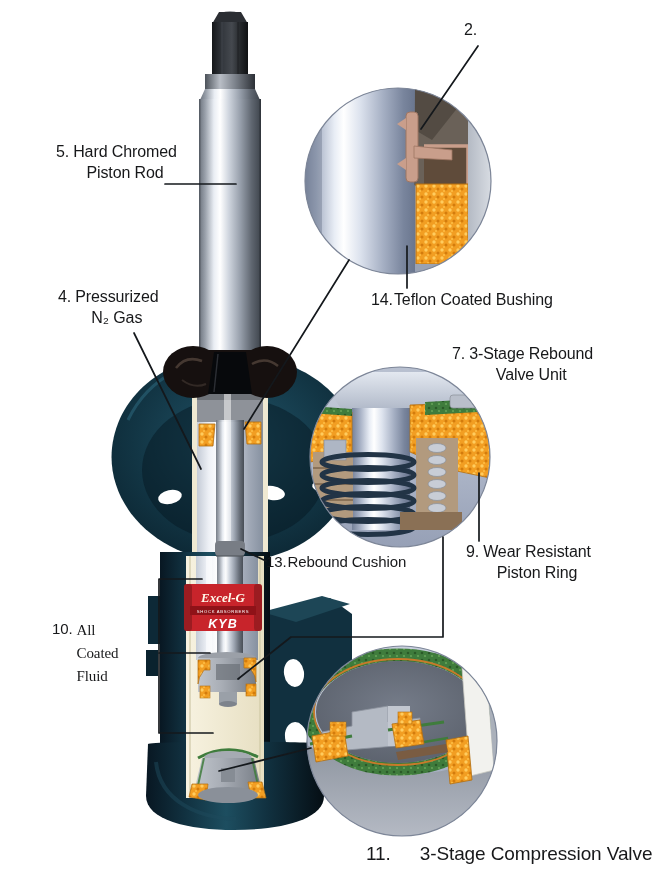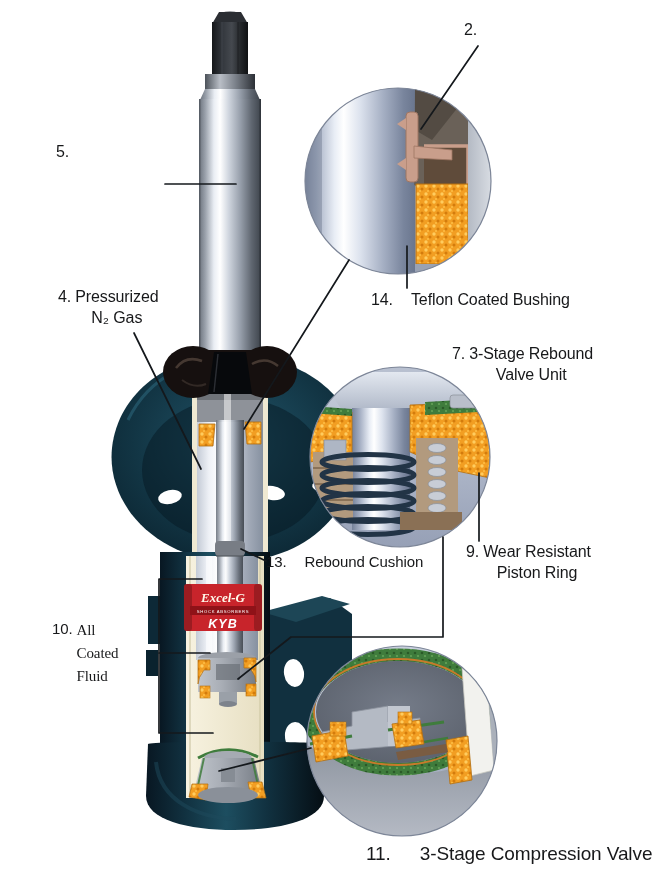--- a/index.html
+++ b/index.html
@@ -4,21 +4,21 @@
 <style>
   html,body{margin:0;padding:0;background:#ffffff;}
   .stage{position:relative;width:660px;height:880px;background:#fff;overflow:hidden;
          font-family:"Liberation Sans",sans-serif;}
   .stage svg{position:absolute;left:0;top:0;}
   .callout{position:absolute;display:flex;gap:4px;color:#17181a;font-size:16px;
            line-height:1.32;letter-spacing:-0.1px;}
   .callout .num{flex:0 0 auto;}
   .callout .txt{display:flex;flex-direction:column;white-space:nowrap;}
   .center .txt{align-items:center;text-align:center;}
-  .tight{gap:18px;justify-content:center;}
+  .tight{gap:1px;justify-content:center;}
   .fs17{font-size:15px;}
   .fs19{font-size:19px;}
   .loose .txt{line-height:1.52;font-family:Liberation Serif, serif;}
   .excel{font-family:"Liberation Serif",serif;font-style:italic;font-weight:700;
          font-size:13px;fill:#fff8ea;}
   .shock{font-family:"Liberation Sans",sans-serif;font-size:4.2px;fill:#ffffff;letter-spacing:.7px;}
   .kyb{font-family:"Liberation Sans",sans-serif;font-style:italic;font-weight:800;
        font-size:12.5px;fill:#ffffff;letter-spacing:1px;}
 </style>
 </head>
@@ -337,20 +337,24 @@
     <line x1="159" y1="653" x2="210" y2="653"></line>
   </g>
 </svg>
 
   <div class="callout" style="left:464px;top:19px;">
     <span class="num">2.</span>
   </div>
 
   <div class="callout center" style="left:56px;top:141px;">
     <span class="num">5.</span>
+    <span class="txt">
+      <span>Hard Chromed</span>
+      <span>Piston Rod</span>
+    </span>
   </div>
 
   <div class="callout center" style="left:58px;top:286px;">
     <span class="num">4.</span>
     <span class="txt">
       <span>Pressurized</span>
       <span>N₂ Gas</span>
     </span>
   </div>
 

